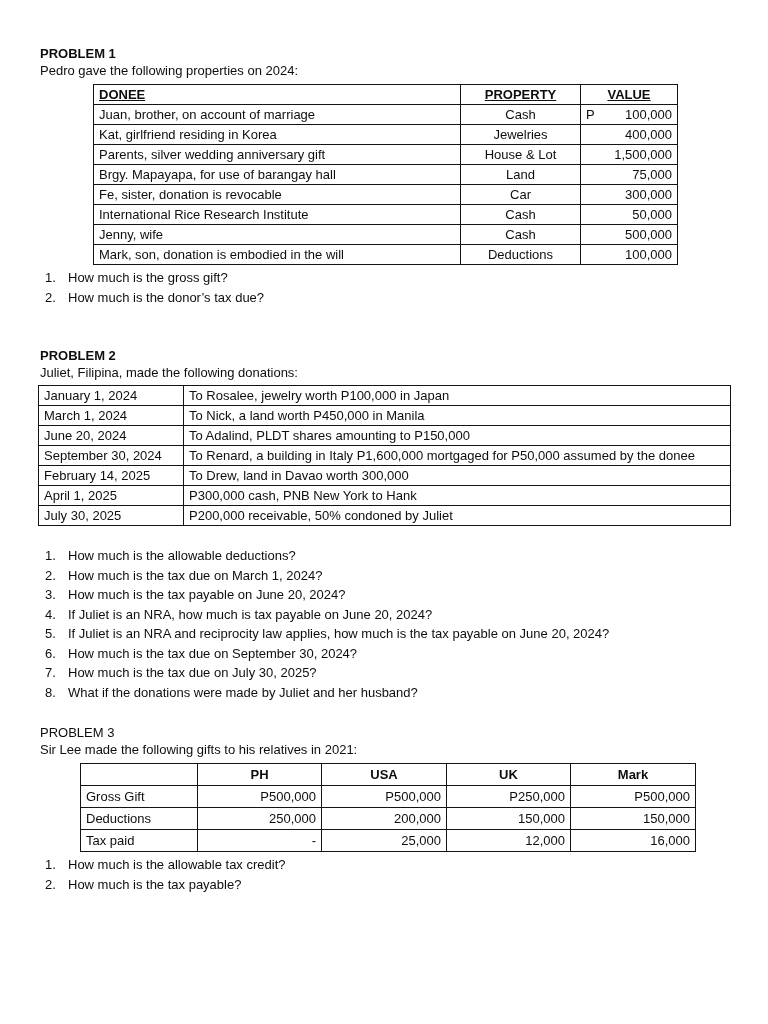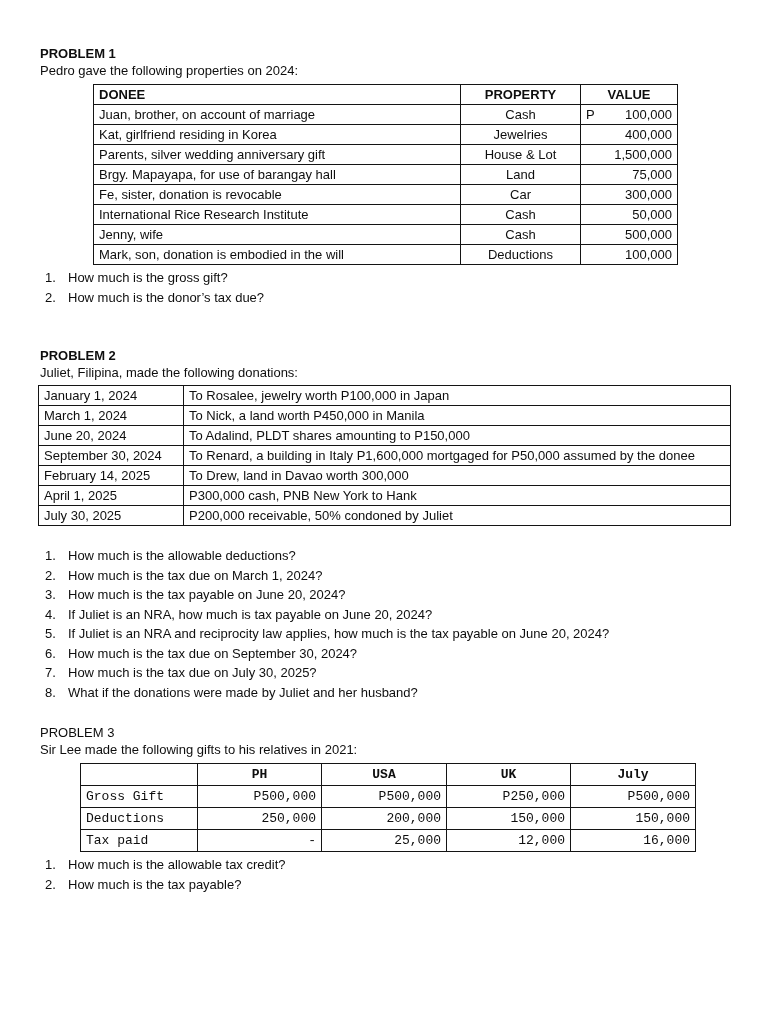--- a/index.html
+++ b/index.html
@@ -28,29 +28,29 @@
     line-height: 16px;
     padding: 1.5px 5px;
     white-space: nowrap;
     overflow: hidden;
     font-weight: normal;
     text-align: left;
     vertical-align: middle;
   }
   table { border: 1.5px solid #141414; }
   th { font-weight: bold; }
-  .u { }
+  .u { text-decoration: underline; }
   .c { text-align: center; }
   .r { text-align: right; }
   .val { position: relative; text-align: right; }
   .val .peso { position: absolute; left: 5px; top: 1.5px; }
   .t1 { margin: 4px 0 0 53px; width: 584px; }
   .t2 { margin: 3px 8px 0 -2px; width: 692px; }
   .t3 { margin: 4px 0 0 40px; width: 615px; }
-  .t3 td, .t3 th { padding: 2.5px 5px; font-family: Liberation Mono, monospace; }
+  .t3 td, .t3 th { padding: 2.5px 5px; }
   ol.qs {
     list-style: none;
     counter-reset: q;
     margin-top: 3px;
   }
   ol.qs li {
     counter-increment: q;
     position: relative;
     padding-left: 28px;
     line-height: 19.5px;
@@ -209,21 +209,21 @@
           <col style="width:125px">
           <col style="width:124px">
           <col style="width:125px">
         </colgroup>
       <thead>
         <tr>
           <th></th>
           <th class="c">PH</th>
           <th class="c">USA</th>
           <th class="c">UK</th>
-          <th class="c">July</th>
+          <th class="c">Mark</th>
         </tr>
       </thead>
       <tbody>
         <tr>
           <td>Gross Gift</td>
           <td class="r">P500,000</td>
           <td class="r">P500,000</td>
           <td class="r">P250,000</td>
           <td class="r">P500,000</td>
         </tr>

